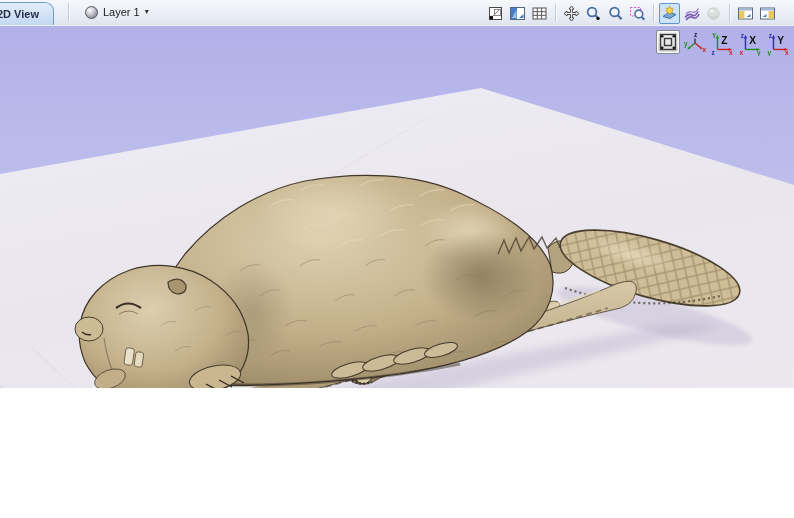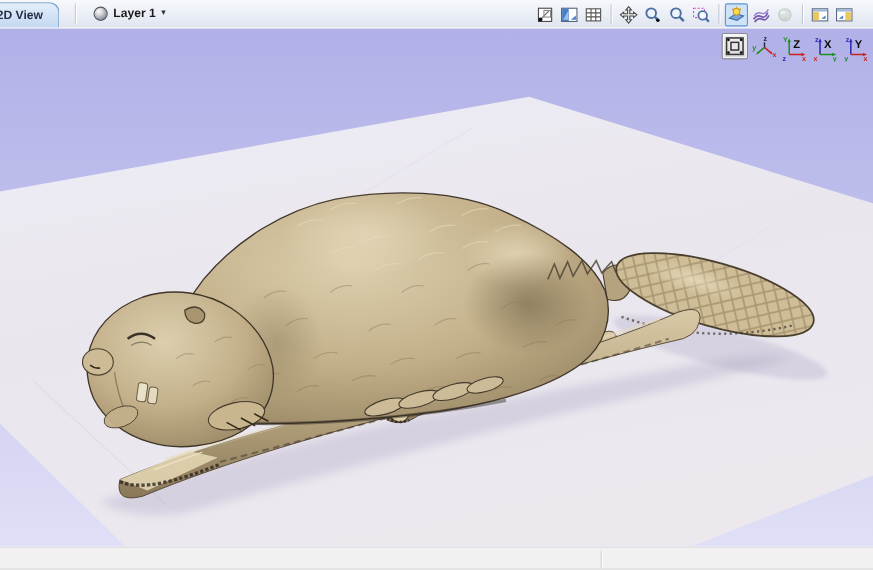--- a/index.html
+++ b/index.html
@@ -6,21 +6,21 @@
     --viewport-top:#b1b1e8; --viewport-bottom:#dfdff7; --material-face:#eae7ef;
     --axis-x:#cc2222; --axis-y:#1f8f1f; --axis-z:#2b2bb0;
     --active-tab-face:#f9eec2; --active-tab-border:#c39b3e;
     --inactive-tab-face:#c3d8f0; --inactive-tab-border:#6f9cc9;
     --toolbar-blue:#4a7ec8; --toolbar-purple:#7a5ab0; --toolbar-magenta:#d053c8;
     --pressed-bg:#cfe3f8; --pressed-border:#5b96d2; --statusbar-bg:#f1f1f1;
   }
   *{box-sizing:border-box;margin:0;padding:0}
   html,body{background:#fff}
   body{font-family:"Liberation Sans",sans-serif;}
-  .window{position:relative;width:794px;height:518px;overflow:hidden;background:#fff;}
+  .window{position:relative;width:794px;height:388px;overflow:hidden;background:#fff;}
 
   
   .tabbar{position:absolute;left:0;top:0;width:794px;height:26px;
     background:linear-gradient(180deg,#f7f8fc 0%,#e9edf5 60%,#dfe4ef 100%);
     border-bottom:1px solid #eef1f7;display:flex;align-items:flex-end;}
   .tab{height:23px;padding:0 14px;display:flex;align-items:center;
     font-size:11px;font-weight:bold;color:#253048;
     border:1px solid var(--inactive-tab-border);border-bottom:none;
     border-radius:9px 9px 0 0;
     background:linear-gradient(180deg,#e4eefa 0%,var(--inactive-tab-face) 100%);
@@ -29,21 +29,21 @@
   .tab.active{height:25px;color:#1c1c28;
     border-color:var(--active-tab-border);
     background:linear-gradient(180deg,#fdf8e2 0%,var(--active-tab-face) 55%,#f2dfa0 100%);
     position:relative;z-index:2;margin-left:2px;}
   .bar-sep{width:1px;height:19px;background:#c5ccda;margin:0 10px 3px 14px;box-shadow:1px 0 0 #fff;}
   .layer-ctl{display:flex;align-items:center;gap:5px;height:22px;margin-bottom:2px;
     padding:0 6px;border-radius:3px;cursor:default;}
   .layer-ball{width:13px;height:13px;border-radius:50%;
     background:radial-gradient(circle at 35% 30%,#fdfdfd 0%,#cfcfd6 35%,#8f8f9a 75%,#5c5c66 100%);
     border:1px solid #55555e;}
-  .layer-label{font-size:11px;color:#1b1b1b;font-weight:bold;}
+  .layer-label{font-size:11px;color:#1b1b1b;}
   .layer-caret{font-size:8px;color:#333;line-height:1;}
 
   .toolbar{position:absolute;right:16px;top:2px;height:22px;display:flex;align-items:center;}
   .tb-group{display:flex;align-items:center;gap:1px;}
   .tb-sep{width:1px;height:18px;background:#c2c8d4;box-shadow:1px 0 0 #fdfdfd;margin:0 5px;}
   .tb-btn{width:21px;height:21px;display:flex;align-items:center;justify-content:center;
     border:1px solid transparent;border-radius:2px;background:transparent;cursor:default;}
   .tb-btn.pressed{background:var(--pressed-bg);border-color:var(--pressed-border);}
   .tb-btn.disabled{opacity:.55;}
 

